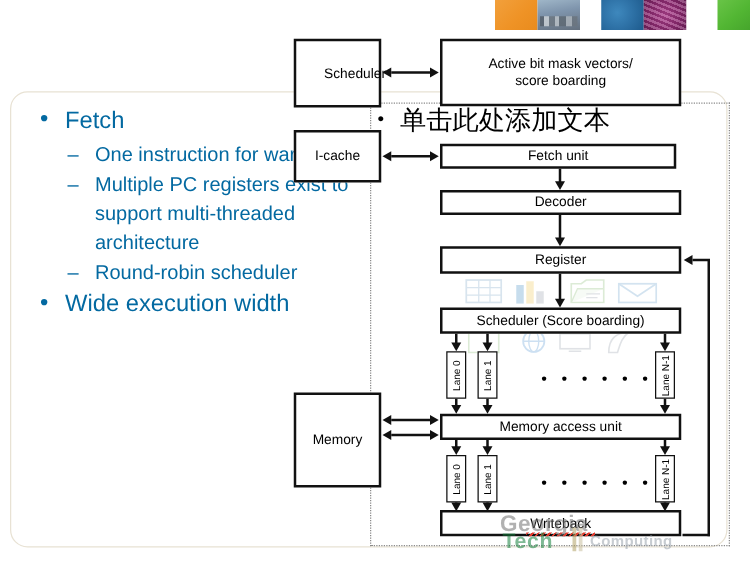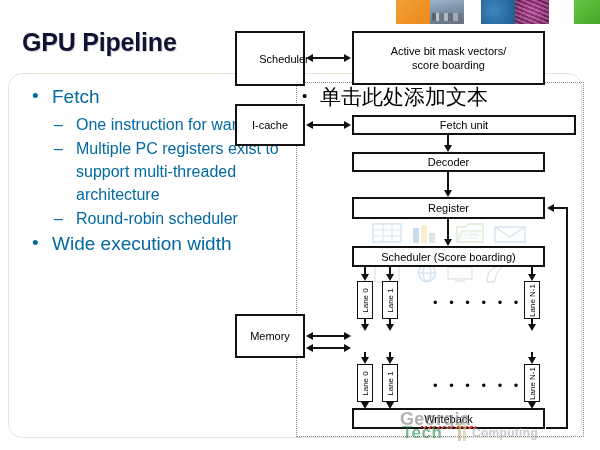--- a/index.html
+++ b/index.html
@@ -106,21 +106,20 @@
 <div id="slide">
 
   <div class="thumbstrip">
     <div class="thumb th-a"></div>
     <div class="thumb th-b"></div>
     <div class="thumb th-c"></div>
     <div class="thumb th-d"></div>
     <div class="thumb th-e"></div>
   </div>
 
-  <div class="title">GPU Pipeline</div>
 
   <div class="bodypanel"></div>
 
   <div class="bullets">
     <div class="b1">Fetch</div>
     <div class="b2">One instruction for warp</div>
     <div class="b2">Multiple PC registers exist to support multi-threaded architecture</div>
     <div class="b2">Round-robin scheduler</div>
     <div class="b1">Wide execution width</div>
   </div>
@@ -183,39 +182,42 @@
         <path d="M3 18 C3 6, 10 2, 19 2 C13 6, 12 12, 10 18 Z" fill="none" stroke="#9aa3ad" stroke-width="1.3"></path>
       </svg>
   </div>
 
   <div class="box" style="left:235px;top:31px;width:70px;height:55px;padding-left:28px;">
     <span>Scheduler</span>
   </div>
   <div class="box" style="left:235px;top:104px;width:70px;height:42px;">
     <span>I-cache</span>
   </div>
-  <div class="box" style="left:235px;top:314px;width:70px;height:44px;">
+  <div class="box" style="left:235px;top:314px;width:70px;height:76px;">
     <span>Memory</span>
   </div>
 
   <div class="box" style="left:352px;top:31px;width:193px;height:54px;flex-direction:column;">
     <span>Active bit mask vectors/</span>
     <span>score boarding</span>
   </div>
-  <div class="box" style="left:352px;top:115px;width:224px;height:20px;">
+  <div class="box" style="left:352px;top:115px;width:189px;height:20px;">
     <span>Fetch unit</span>
   </div>
   <div class="box" style="left:352px;top:197px;width:193px;height:22px;">
     <span>Register</span>
   </div>
   <div class="box" style="left:352px;top:152px;width:193px;height:20px;">
     <span>Decoder</span>
   </div>
   <div class="box" style="left:352px;top:246px;width:193px;height:21px;">
     <span>Scheduler (Score boarding)</span>
+  </div>
+  <div class="box" style="left:352px;top:331px;width:193px;height:21px;">
+    <span>Memory access unit</span>
   </div>
   <div class="box" style="left:352px;top:408px;width:193px;height:21px;">
     <span class="wb-label">Writeback</span>
   </div>
 
   <div class="lane" style="left:357px;top:281px;width:16px;height:38px;">
     <span>Lane 0</span>
   </div>
   <div class="lane" style="left:382px;top:281px;width:16px;height:38px;">
     <span>Lane 1</span>

